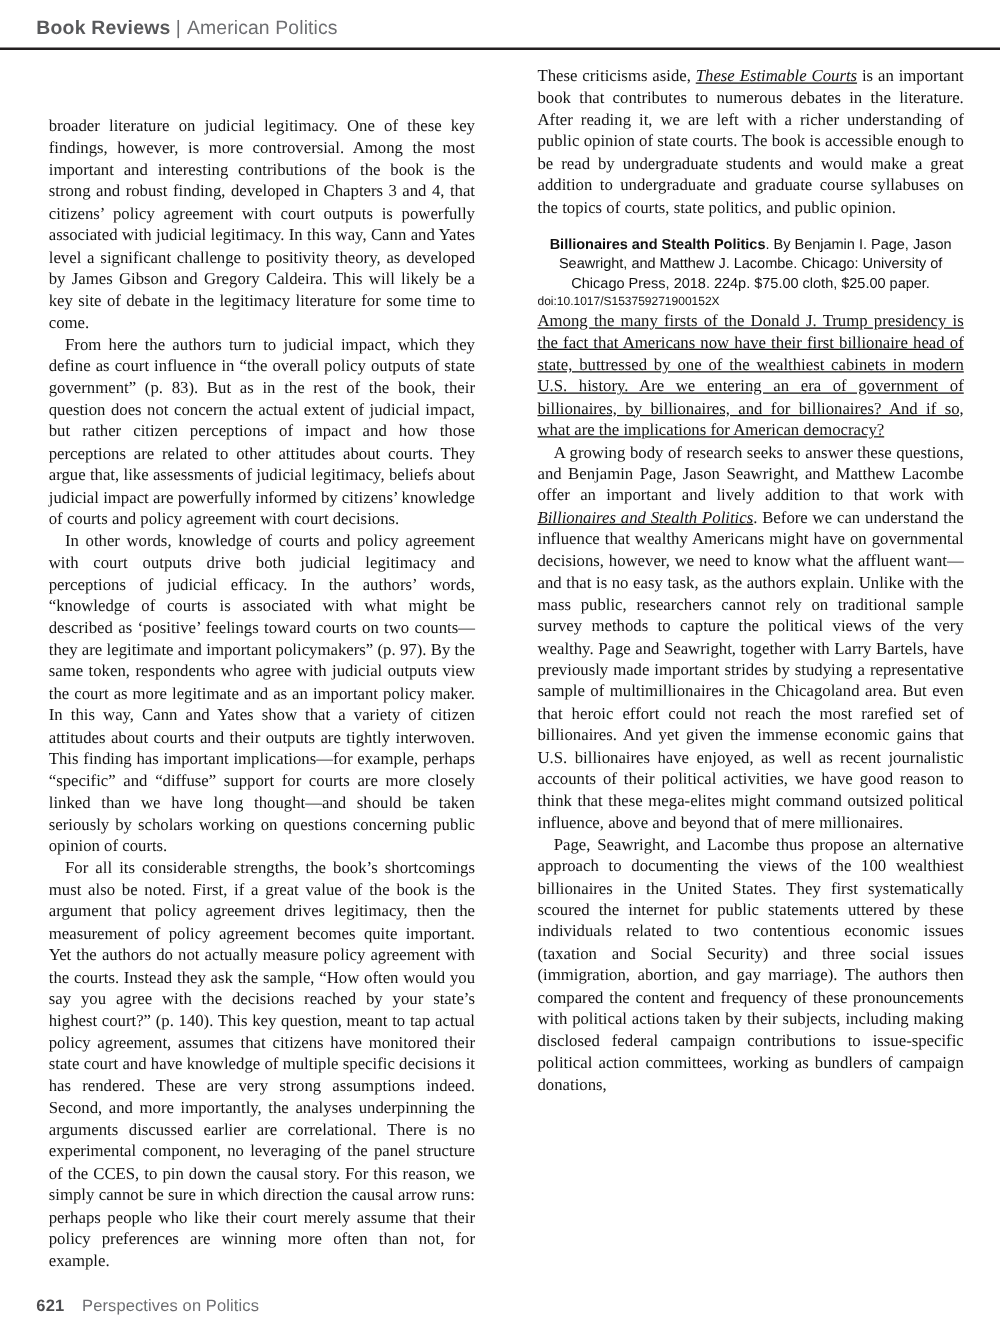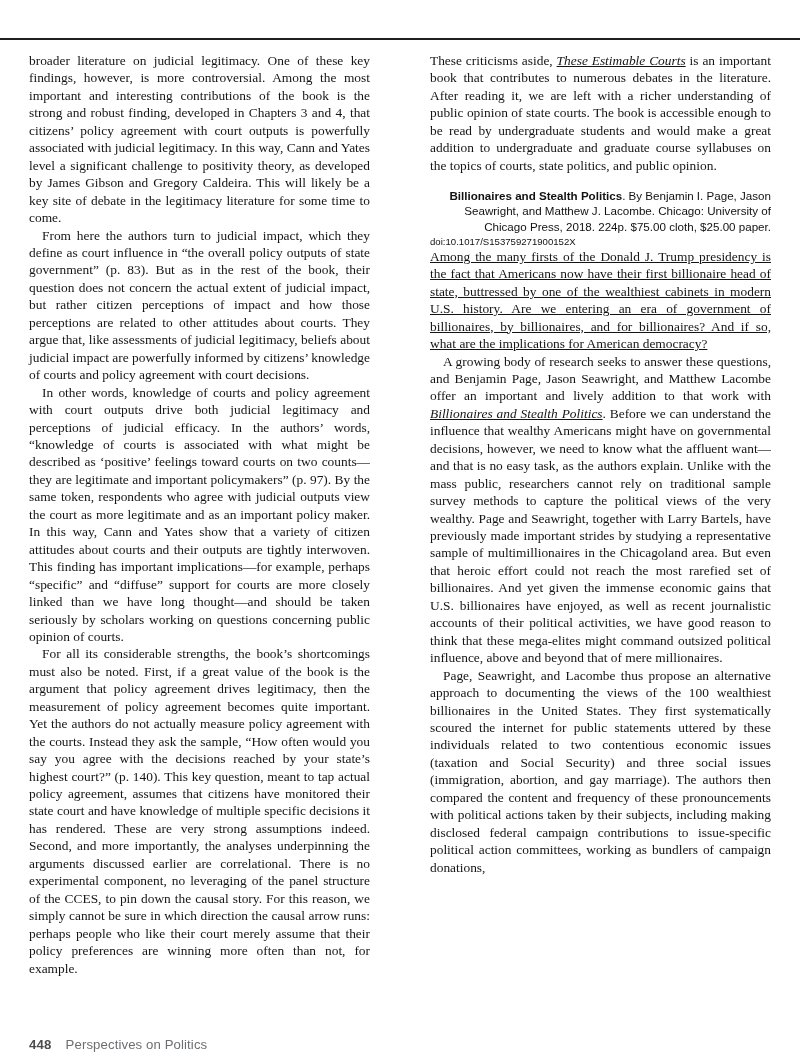--- a/index.html
+++ b/index.html
@@ -69,21 +69,21 @@
     top: 52px;
     width: 742px;
     height: 962px;
   }
   .col {
     position: absolute;
     top: 0;
     width: 341px;
     height: 962px;
   }
-  .col-left  { left: 0px; }
+  .col-left  { left: 10px; margin-top: 40px; }
   .col-right { left: 401px; }
 
   p.body {
     margin: 0;
     font-family: "Liberation Serif", "DejaVu Serif", serif;
     font-size: 13.4px;
     line-height: 17.45px;
     text-align: justify;
     text-justify: inter-word;
     hyphens: none;
@@ -94,21 +94,21 @@
 
   p.body i, p.body em { font-style: italic; text-decoration: underline; }
 
   
   .citation {
     margin: 14px 0 0 0;
     font-family: "Liberation Sans", "DejaVu Sans", sans-serif;
     font-size: 11.6px;
     line-height: 15.2px;
     color: #111111;
-    text-align: right;
+    text-align: center;
   }
   .citation .title {
     font-weight: bold;
   }
   .doi {
     margin: 1px 0 0 0;
     font-family: "Liberation Sans", "DejaVu Sans", sans-serif;
     font-size: 9.6px;
     line-height: 13px;
     color: #111111;
@@ -147,20 +147,23 @@
     padding-left: 14px;
     letter-spacing: 0.1px;
     text-align: right;
   }
 </style>
 </head>
 <body>
 
 <div class="page">
 
+  <div class="runhead">
+    <span class="rh-main">Book Reviews</span><span class="rh-sep">|</span><span class="rh-sub">American Politics</span>
+  </div>
   <div class="rule-top"></div>
 
   <div class="columns">
 
     <div class="col col-left">
       <p class="body noindent">broader literature on judicial legitimacy. One of these key findings, however, is more controversial. Among the most important and interesting contributions of the book is the strong and robust finding, developed in Chapters 3 and 4, that citizens’ policy agreement with court outputs is powerfully associated with judicial legitimacy. In this way, Cann and Yates level a significant challenge to positivity theory, as developed by James Gibson and Gregory Caldeira. This will likely be a key site of debate in the legitimacy literature for some time to come.</p>
       <p class="body">From here the authors turn to judicial impact, which they define as court influence in “the overall policy outputs of state government” (p. 83). But as in the rest of the book, their question does not concern the actual extent of judicial impact, but rather citizen perceptions of impact and how those perceptions are related to other attitudes about courts. They argue that, like assessments of judicial legitimacy, beliefs about judicial impact are powerfully informed by citizens’ knowledge of courts and policy agreement with court decisions.</p>
       <p class="body">In other words, knowledge of courts and policy agreement with court outputs drive both judicial legitimacy and perceptions of judicial efficacy. In the authors’ words, “knowledge of courts is associated with what might be described as ‘positive’ feelings toward courts on two counts—they are legitimate and important policymakers” (p. 97). By the same token, respondents who agree with judicial outputs view the court as more legitimate and as an important policy maker. In this way, Cann and Yates show that a variety of citizen attitudes about courts and their outputs are tightly interwoven. This finding has important implications—for example, perhaps “specific” and “diffuse” support for courts are more closely linked than we have long thought—and should be taken seriously by scholars working on questions concerning public opinion of courts.</p>
       <p class="body">For all its considerable strengths, the book’s shortcomings must also be noted. First, if a great value of the book is the argument that policy agreement drives legitimacy, then the measurement of policy agreement becomes quite important. Yet the authors do not actually measure policy agreement with the courts. Instead they ask the sample, “How often would you say you agree with the decisions reached by your state’s highest court?” (p. 140). This key question, meant to tap actual policy agreement, assumes that citizens have monitored their state court and have knowledge of multiple specific decisions it has rendered. These are very strong assumptions indeed. Second, and more importantly, the analyses underpinning the arguments discussed earlier are correlational. There is no experimental component, no leveraging of the panel structure of the CCES, to pin down the causal story. For this reason, we simply cannot be sure in which direction the causal arrow runs: perhaps people who like their court merely assume that their policy preferences are winning more often than not, for example.</p>
     </div>
@@ -175,16 +178,16 @@
 
       <p class="body noindent after-citation">Among the many firsts of the Donald J. Trump presidency is the fact that Americans now have their first billionaire head of state, buttressed by one of the wealthiest cabinets in modern U.S. history. Are we entering an era of government of billionaires, by billionaires, and for billionaires? And if so, what are the implications for American democracy?</p>
 
       <p class="body"><span>A growing body of research seeks to answer these questions, and Benjamin Page, Jason Seawright, and Matthew Lacombe offer an important and lively addition to that work with </span><i>Billionaires and Stealth Politics</i><span>. Before we can understand the influence that wealthy Americans might have on governmental decisions, however, we need to know what the affluent want—and that is no easy task, as the authors explain. Unlike with the mass public, researchers cannot rely on traditional sample survey methods to capture the political views of the very wealthy. Page and Seawright, together with Larry Bartels, have previously made important strides by studying a representative sample of multimillionaires in the Chicagoland area. But even that heroic effort could not reach the most rarefied set of billionaires. And yet given the immense economic gains that U.S. billionaires have enjoyed, as well as recent journalistic accounts of their political activities, we have good reason to think that these mega-elites might command outsized political influence, above and beyond that of mere millionaires.</span></p>
 
       <p class="body">Page, Seawright, and Lacombe thus propose an alternative approach to documenting the views of the 100 wealthiest billionaires in the United States. They first systematically scoured the internet for public statements uttered by these individuals related to two contentious economic issues (taxation and Social Security) and three social issues (immigration, abortion, and gay marriage). The authors then compared the content and frequency of these pronouncements with political actions taken by their subjects, including making disclosed federal campaign contributions to issue-specific political action committees, working as bundlers of campaign donations,</p>
     </div>
   </div>
 
   <div class="footer">
-    <span class="folio">448</span><span class="journal">Perspectives on Politics</span>
+    <span class="folio">621</span><span class="journal">Perspectives on Politics</span>
   </div>
 
 </div>
 
 </body></html>

